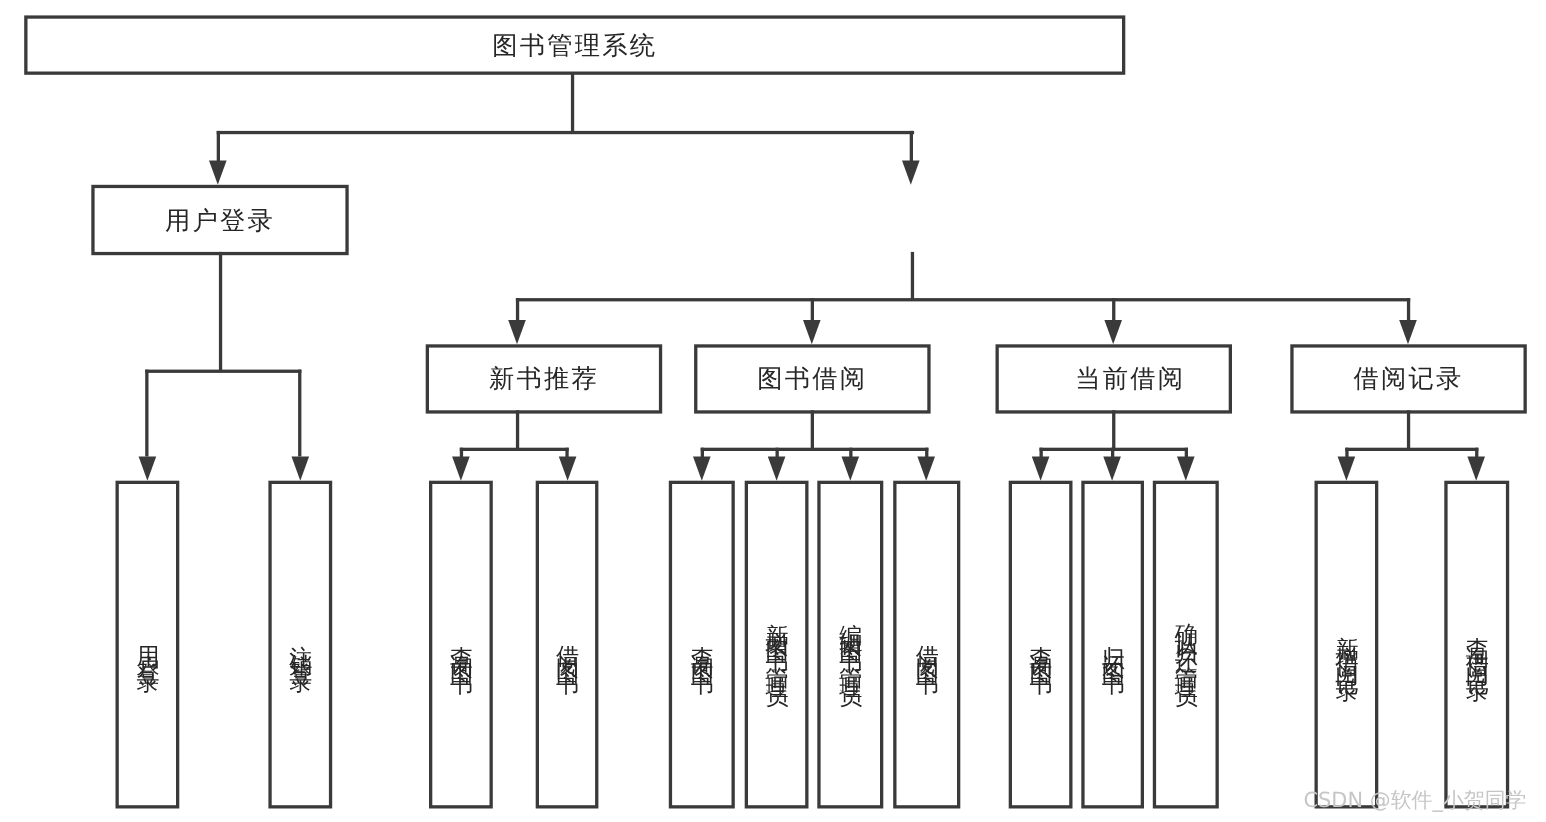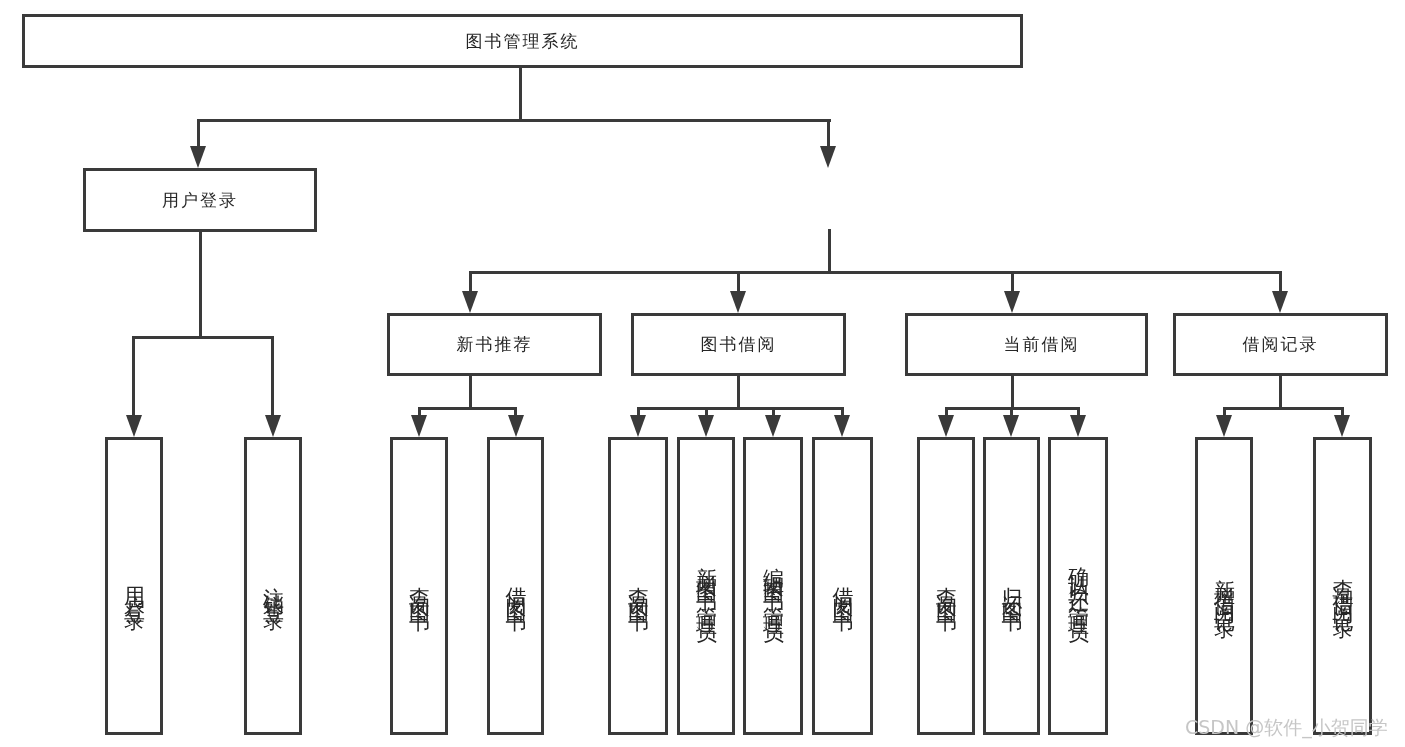--- a/index.html
+++ b/index.html
@@ -11,21 +11,21 @@
     overflow:hidden;
   }
   .box {
     position:absolute;
     box-sizing:border-box;
     border:3px solid var(--line,#3a3a3a);
     background:#ffffff;
     display:flex; align-items:center; justify-content:center;
     color:var(--text,#262626);
   }
-  .hbox { font-size:17px; letter-spacing:2px; white-space:nowrap; }
+  .hbox { font-size:23px; letter-spacing:2px; white-space:nowrap; }
   .vbox {
     font-size:21px;
     writing-mode:vertical-rl;
     letter-spacing:8px;
     line-height:1;
     text-align:center;
   }
   .line { position:absolute; background:var(--line,#3a3a3a); }
   .arrow {
     position:absolute; width:0; height:0;
@@ -71,21 +71,21 @@
   <div class="arrow" style="left:462px; top:291px;"></div>
   <div class="line" style="left:737px; top:271px; width:3px; height:22px;"></div>
   <div class="arrow" style="left:730px; top:291px;"></div>
   <div class="line" style="left:1011px; top:271px; width:3px; height:22px;"></div>
   <div class="arrow" style="left:1004px; top:291px;"></div>
   <div class="line" style="left:1279px; top:271px; width:3px; height:22px;"></div>
   <div class="arrow" style="left:1272px; top:291px;"></div>
 
   <div class="box hbox" style="left:363px; top:313px; width:215px; height:63px;margin-left:24px;">新书推荐</div>
   <div class="box hbox" style="left:631px; top:313px; width:215px; height:63px;">图书借阅</div>
-  <div class="box hbox" style="left:905px; top:313px; width:243px; height:63px;padding-left:30px;">当前借阅</div>
+  <div class="box hbox" style="left:905px; top:313px; width:215px; height:63px;padding-left:30px;">当前借阅</div>
   <div class="box hbox" style="left:1173px; top:313px; width:215px; height:63px;">借阅记录</div>
 
   <div class="line" style="left:469px; top:373px; width:3px; height:36px;"></div>
   <div class="line" style="left:737px; top:373px; width:3px; height:36px;"></div>
   <div class="line" style="left:1011px; top:373px; width:3px; height:36px;"></div>
   <div class="line" style="left:1279px; top:373px; width:3px; height:36px;"></div>
 
   <div class="line" style="left:418px; top:407px; width:99px; height:3px;"></div>
   <div class="line" style="left:418px; top:407px; width:3px; height:10px;"></div>
   <div class="arrow" style="left:411px; top:415px;"></div>

